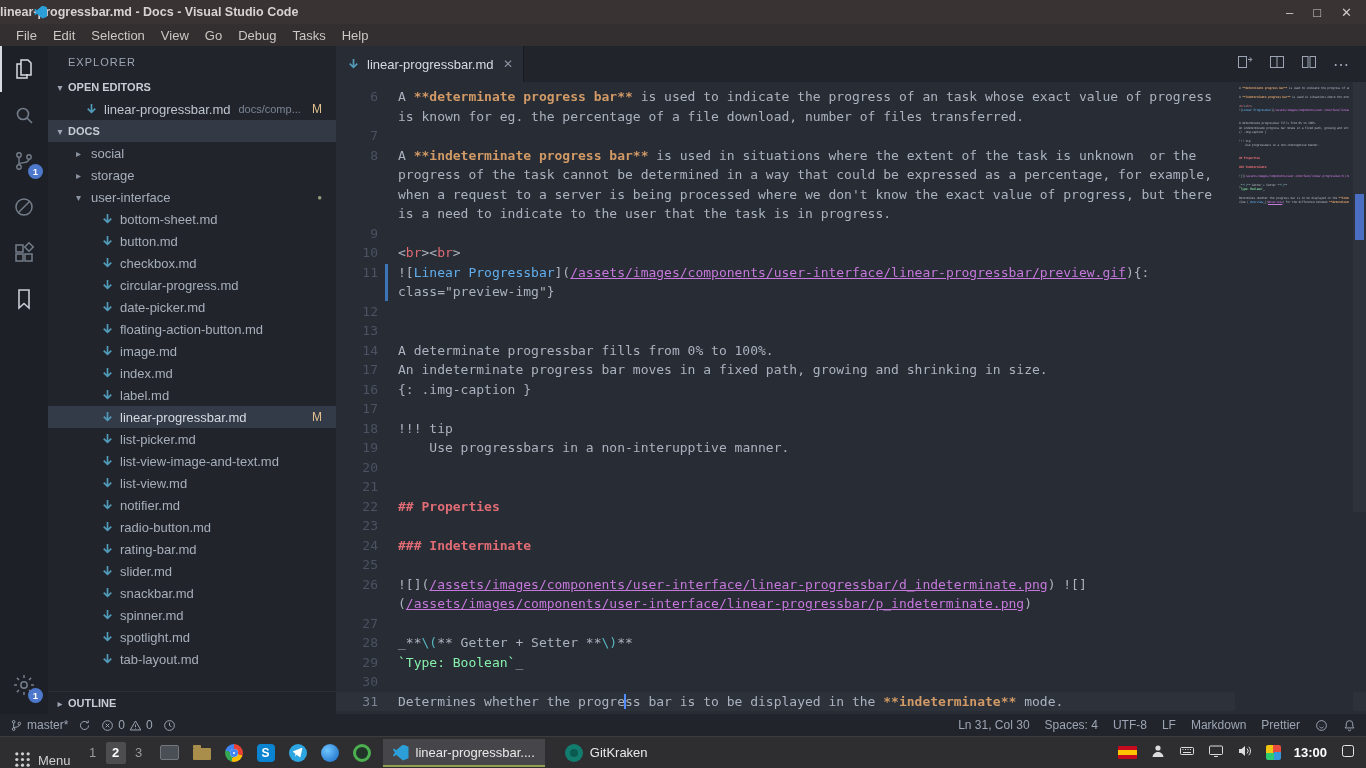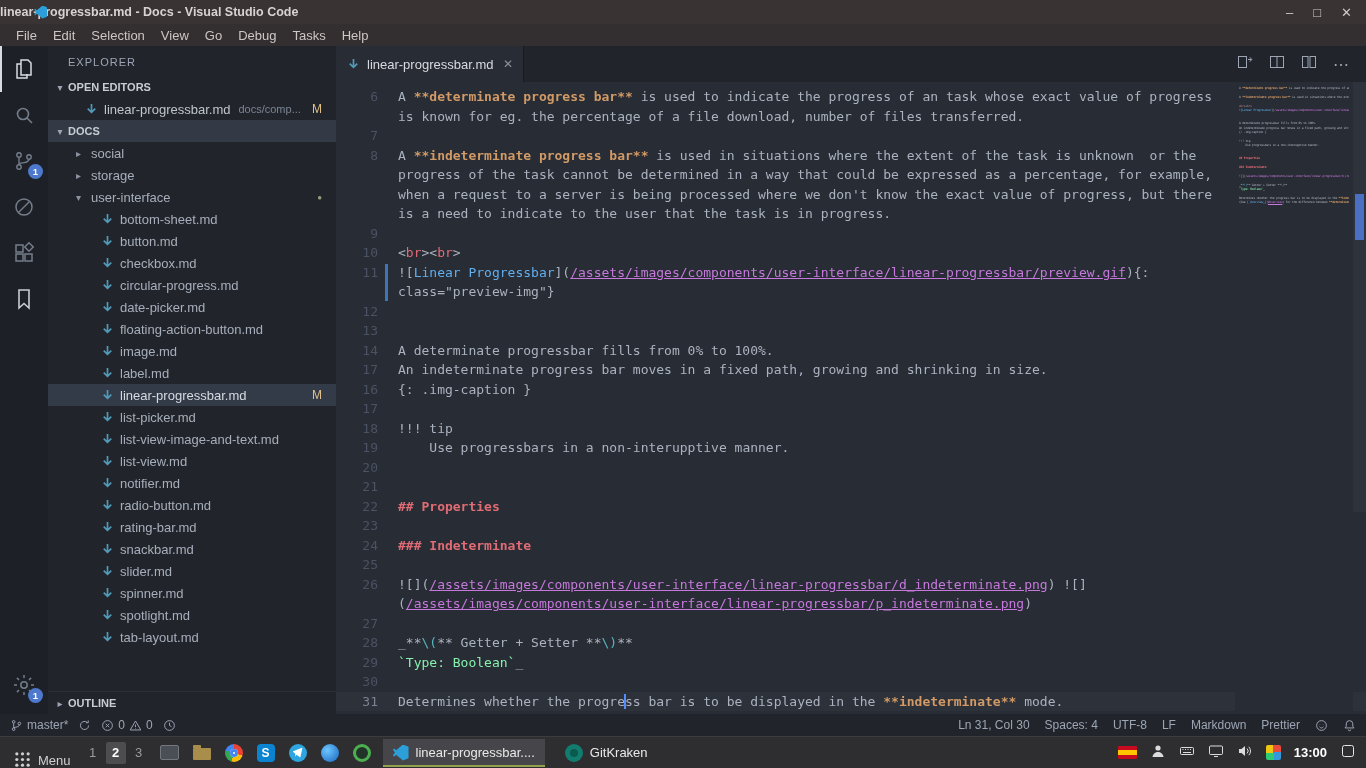--- a/index.html
+++ b/index.html
@@ -295,20 +295,28 @@
               </svg>
             </span>
             <span>image.md</span>
           </div>
           <div class="tree-row" style="padding-left: 52px;">
             <span style="display: flex;">
               <svg class="mdicon" viewBox="0 0 16 16" fill="none" stroke="#519aba" stroke-width="1.8">
                 <path d="M8 2v8M4 7l4 4 4-4"></path>
               </svg>
             </span>
+            <span>index.md</span>
+          </div>
+          <div class="tree-row" style="padding-left: 52px;">
+            <span style="display: flex;">
+              <svg class="mdicon" viewBox="0 0 16 16" fill="none" stroke="#519aba" stroke-width="1.8">
+                <path d="M8 2v8M4 7l4 4 4-4"></path>
+              </svg>
+            </span>
             <span>label.md</span>
           </div>
           <div class="tree-row selected" style="padding-left: 52px;">
             <span style="display: flex;">
               <svg class="mdicon" viewBox="0 0 16 16" fill="none" stroke="#519aba" stroke-width="1.8">
                 <path d="M8 2v8M4 7l4 4 4-4"></path>
               </svg>
             </span>
             <span>linear-progressbar.md</span>
             <span class="badge-m">M</span>
@@ -360,29 +368,29 @@
               </svg>
             </span>
             <span>rating-bar.md</span>
           </div>
           <div class="tree-row" style="padding-left: 52px;">
             <span style="display: flex;">
               <svg class="mdicon" viewBox="0 0 16 16" fill="none" stroke="#519aba" stroke-width="1.8">
                 <path d="M8 2v8M4 7l4 4 4-4"></path>
               </svg>
             </span>
+            <span>slider.md</span>
+          </div>
+          <div class="tree-row" style="padding-left: 52px;">
+            <span style="display: flex;">
+              <svg class="mdicon" viewBox="0 0 16 16" fill="none" stroke="#519aba" stroke-width="1.8">
+                <path d="M8 2v8M4 7l4 4 4-4"></path>
+              </svg>
+            </span>
             <span>snackbar.md</span>
-          </div>
-          <div class="tree-row" style="padding-left: 52px;">
-            <span style="display: flex;">
-              <svg class="mdicon" viewBox="0 0 16 16" fill="none" stroke="#519aba" stroke-width="1.8">
-                <path d="M8 2v8M4 7l4 4 4-4"></path>
-              </svg>
-            </span>
-            <span>slider.md</span>
           </div>
           <div class="tree-row" style="padding-left: 52px;">
             <span style="display: flex;">
               <svg class="mdicon" viewBox="0 0 16 16" fill="none" stroke="#519aba" stroke-width="1.8">
                 <path d="M8 2v8M4 7l4 4 4-4"></path>
               </svg>
             </span>
             <span>spinner.md</span>
           </div>
           <div class="tree-row" style="padding-left: 52px;">

